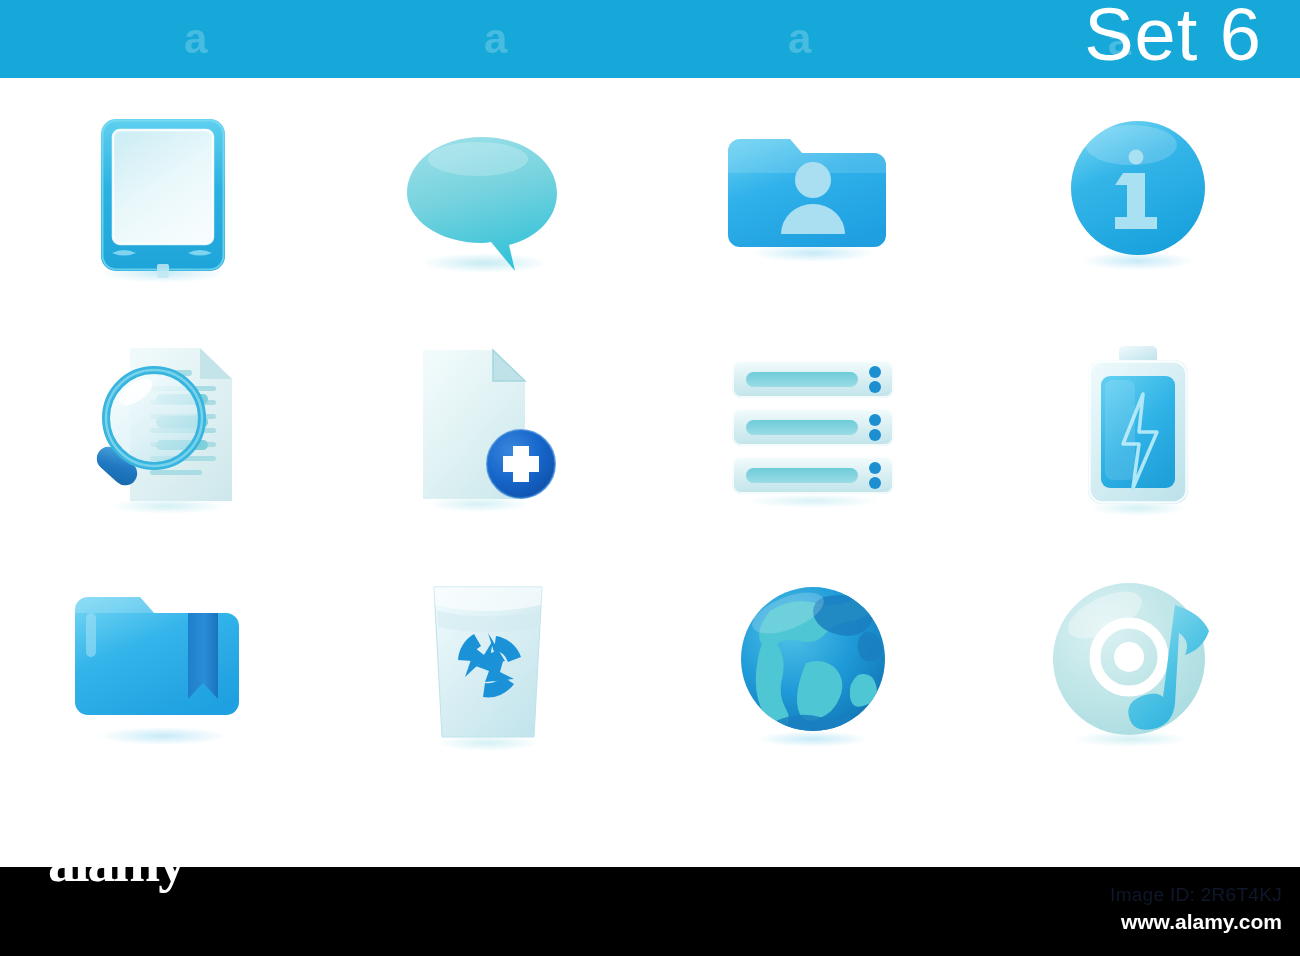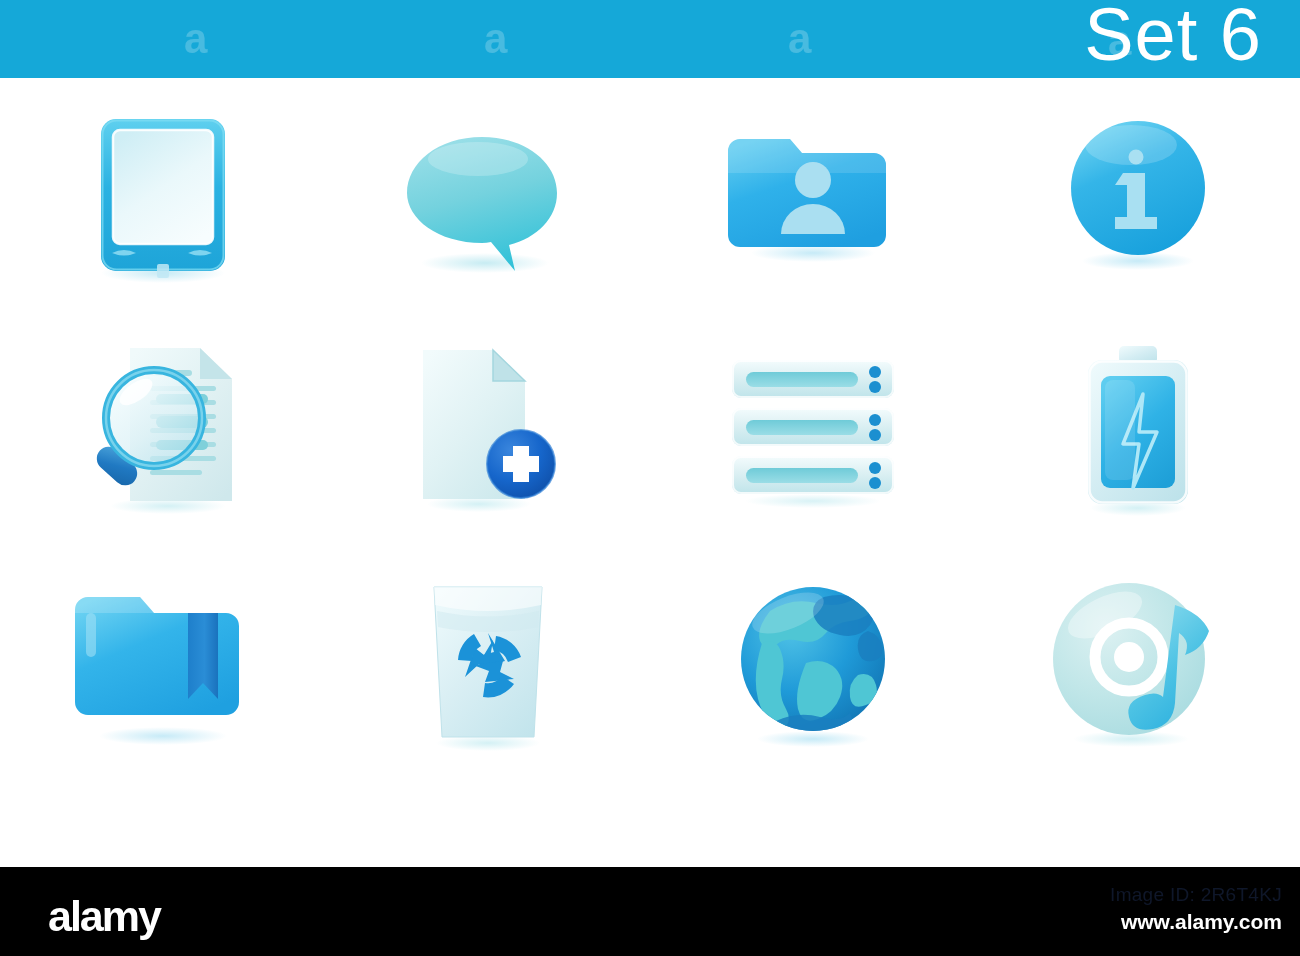--- a/index.html
+++ b/index.html
@@ -52,23 +52,23 @@
   }
   .icon-wrap { position: relative; width: 190px; height: 190px; }
   .icon-wrap svg { display: block; width: 100%; height: 100%; overflow: visible; }
 
   
   .footer-bar {
     position: absolute; left: 0; top: 867px; width: 1300px; height: 89px;
     background: #000000;
   }
   .alamy-logo {
-    position: absolute; left: 48px; top: 895px;
-    font-family: Liberation Sans, sans-serif;
-    font-size: 43px; font-weight: bold; color: #ffffff;
+    position: absolute; left: 48px; top: 834px;
+    font-family: Liberation Serif, serif;
+    font-size: 56px; font-weight: bold; color: #ffffff;
     letter-spacing: -2px; line-height: 1;
   }
   .image-id {
     position: absolute; right: 18px; top: 884px;
     font-family: "Liberation Sans", sans-serif;
     font-size: 19px; color: #0f172a; text-align: right;
     letter-spacing: 0.3px;
   }
   .alamy-url {
     position: absolute; right: 18px; top: 910px;

